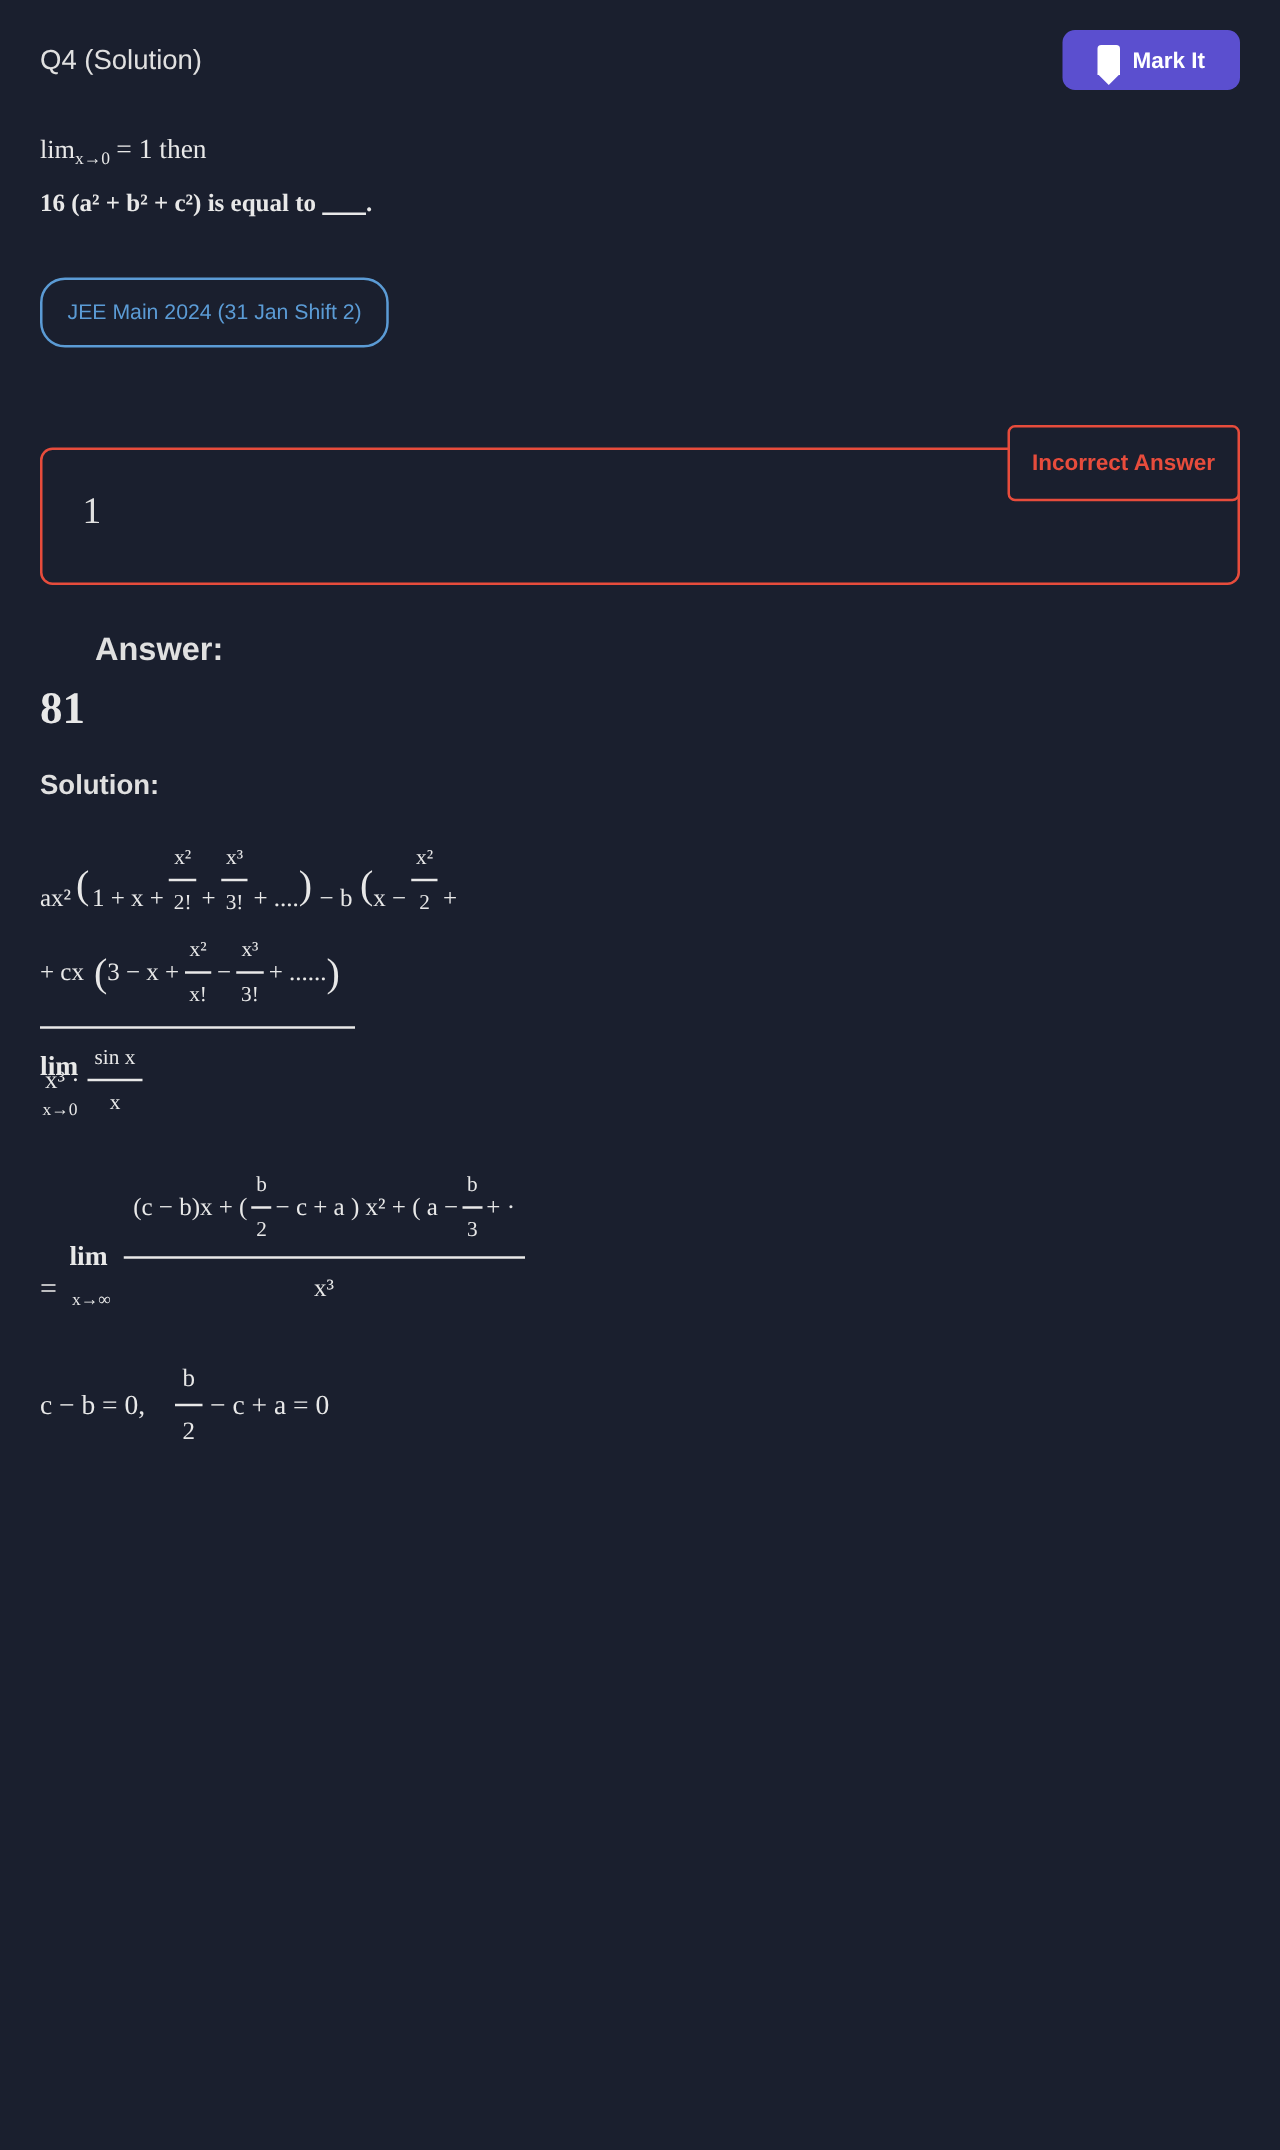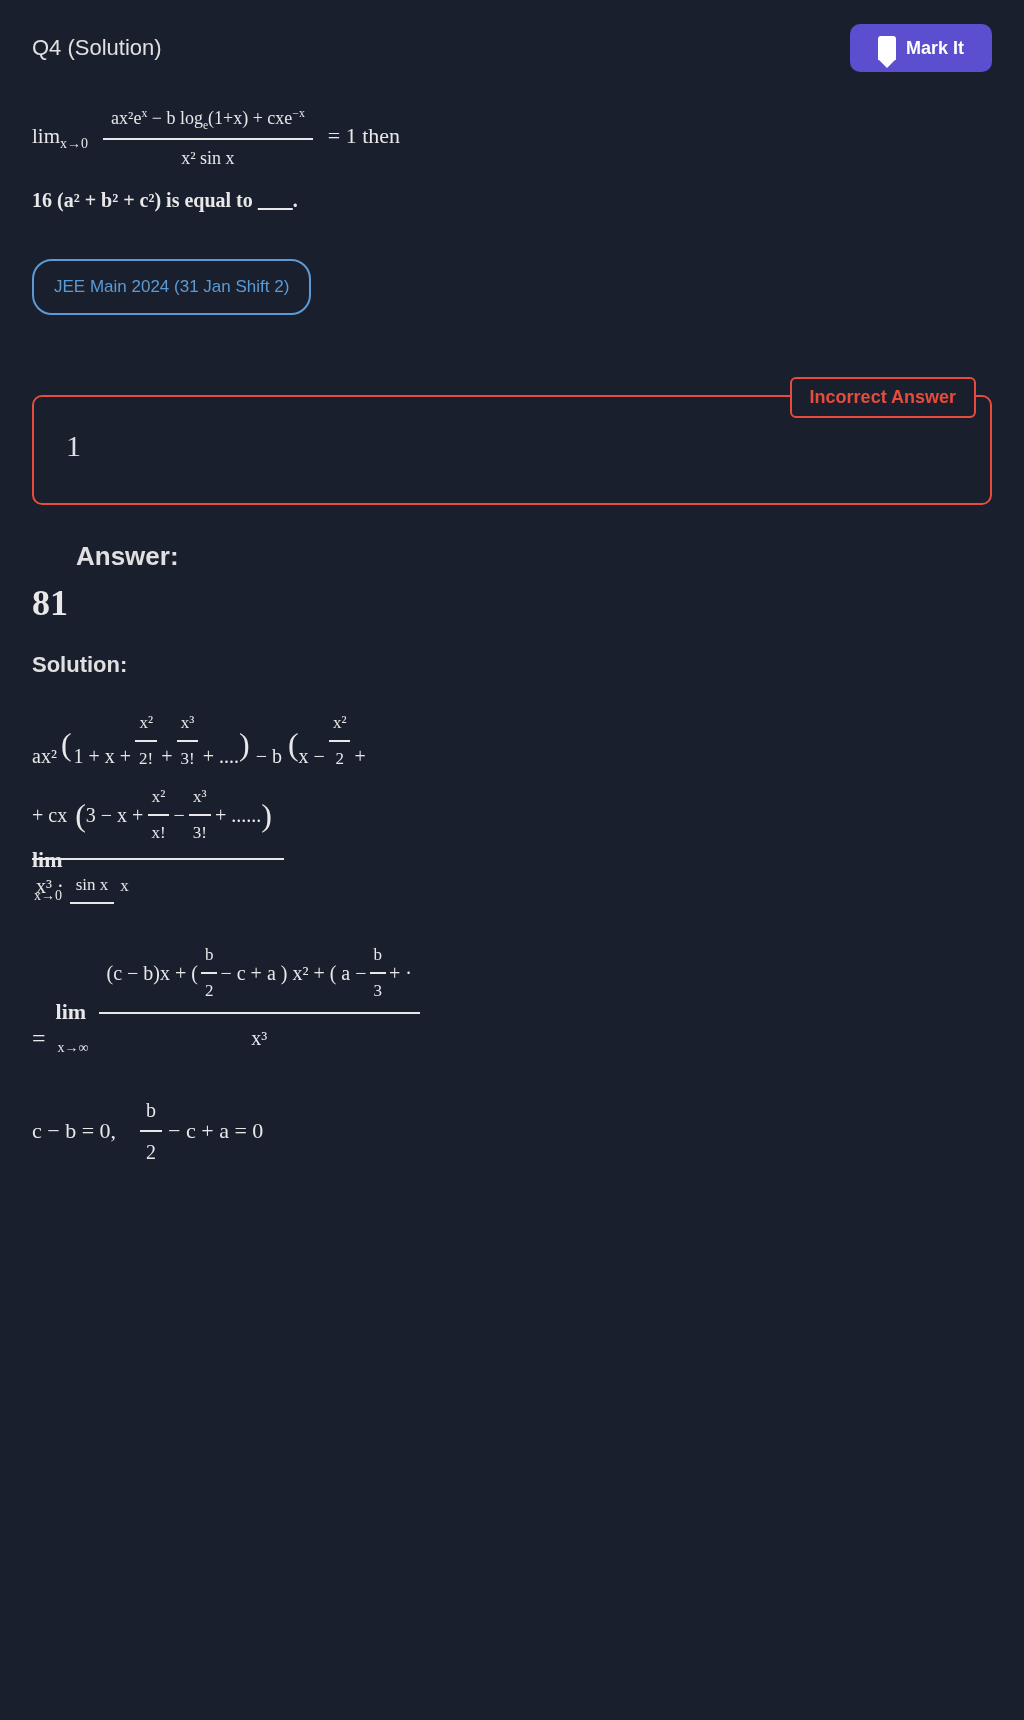--- a/index.html
+++ b/index.html
@@ -84,28 +84,28 @@
       text-align: center;
     }
     .answer-input-section {
       position: relative;
       margin-top: 36px;
       margin-bottom: 36px;
     }
     .incorrect-badge {
       position: absolute;
       top: -18px;
-      right: 16px;
+      right: 0;
       background: #1a1f2e;
       border: 2px solid #e74c3c;
       color: #e74c3c;
       font-family: Arial, sans-serif;
       font-size: 18px;
       font-weight: 600;
-      padding: 8px 18px;
+      padding: 18px 18px;
       border-radius: 6px;
       z-index: 2;
     }
     .answer-box {
       border: 2px solid #e74c3c;
       border-radius: 10px;
       padding: 32px 28px 32px 32px;
       min-height: 110px;
       font-size: 30px;
       color: #e0e0e0;
@@ -153,24 +153,20 @@
         <span style="position:absolute;bottom:-8px;left:0;width:0;height:0;border-left:9px solid transparent;border-right:9px solid transparent;border-top:9px solid white;"></span>
       </span>
       <span>Mark It</span>
     </button>
   </div>
 
   <div class="question-block">
     <div class="math-display">
       
       <span style="font-size:21px;">lim<sub style="font-size:14px;">x→0</sub></span>
-      <span style="display:inline-flex;flex-direction:column;align-items:center;vertical-align:middle;margin:0 10px;font-size:19px;">
-        <span style="border-bottom:2px solid #e8e8e8;padding:3px 8px;font-size:18px;">ax²e<sup>x</sup> − b log<sub>e</sub>(1+x) + cxe<sup>−x</sup></span>
-        <span style="padding:3px 8px;font-size:18px;">x² sin x</span>
-      </span>
       <span style="font-size:22px;">= 1 then</span>
     </div>
     <div class="math-large">
       16 (a² + b² + c²) is equal to <span style="text-decoration:underline;">&nbsp;&nbsp;&nbsp;&nbsp;&nbsp;&nbsp;&nbsp;</span>.
     </div>
   </div>
 
   <div>
     <span class="tag-badge">JEE Main 2024 (31 Jan Shift 2)</span>
   </div>
@@ -231,21 +227,21 @@
             <span> −</span>
             <span style="display:inline-flex;flex-direction:column;align-items:center;vertical-align:middle;margin:0 4px;">
               <span style="border-bottom:2px solid #e8e8e8;padding:0 4px;font-size:17px;">x³</span>
               <span style="padding:0 4px;font-size:17px;">3!</span>
             </span>
             <span>+ ......</span>
             <span style="font-size:32px;">)</span>
           </div>
           <div style="display:flex;align-items:center;padding-top:6px;padding-left:4px;">
             <span>x³ ·</span>
-            <span style="display:inline-flex;flex-direction:row;align-items:center;vertical-align:middle;margin:0 6px;">
+            <span style="display:inline-flex;flex-direction:column;align-items:center;vertical-align:middle;margin:0 6px;">
               <span style="border-bottom:2px solid #e8e8e8;padding:0 6px;font-size:17px;">sin x</span>
               <span style="padding:0 6px;font-size:17px;">x</span>
             </span>
           </div>
         </div>
       </div>
 
       <div style="display:flex;align-items:flex-end;margin-top:-68px;">
         <div style="display:inline-flex;flex-direction:column;align-items:flex-start;margin-right:18px;">
           <span style="font-size:22px;font-weight:600;">lim</span>

